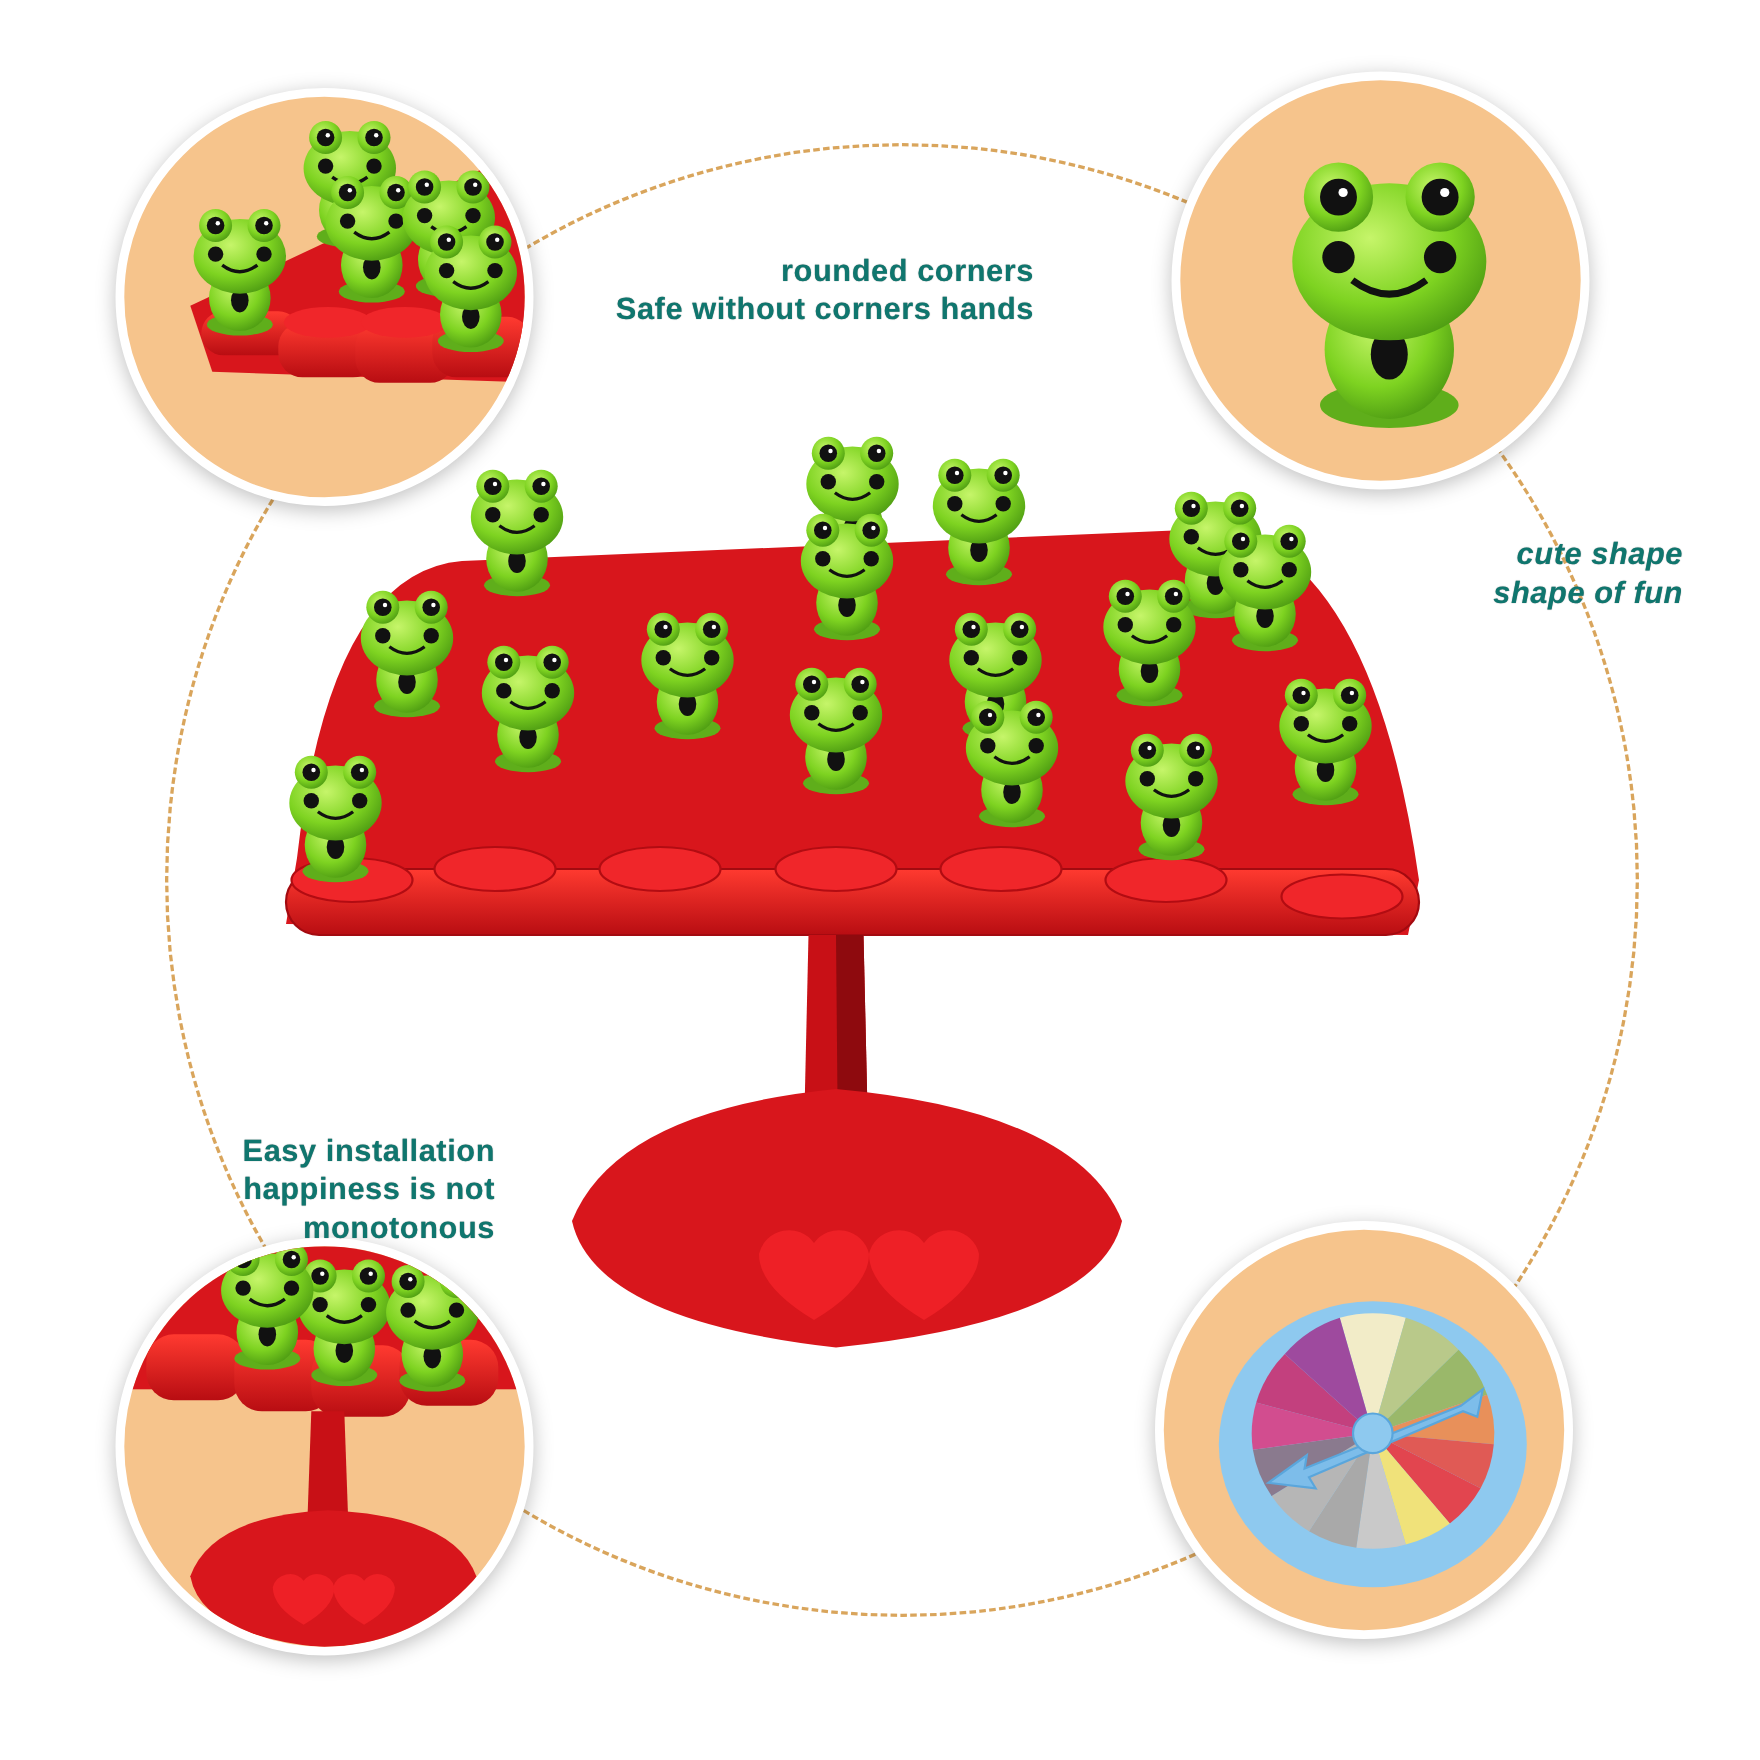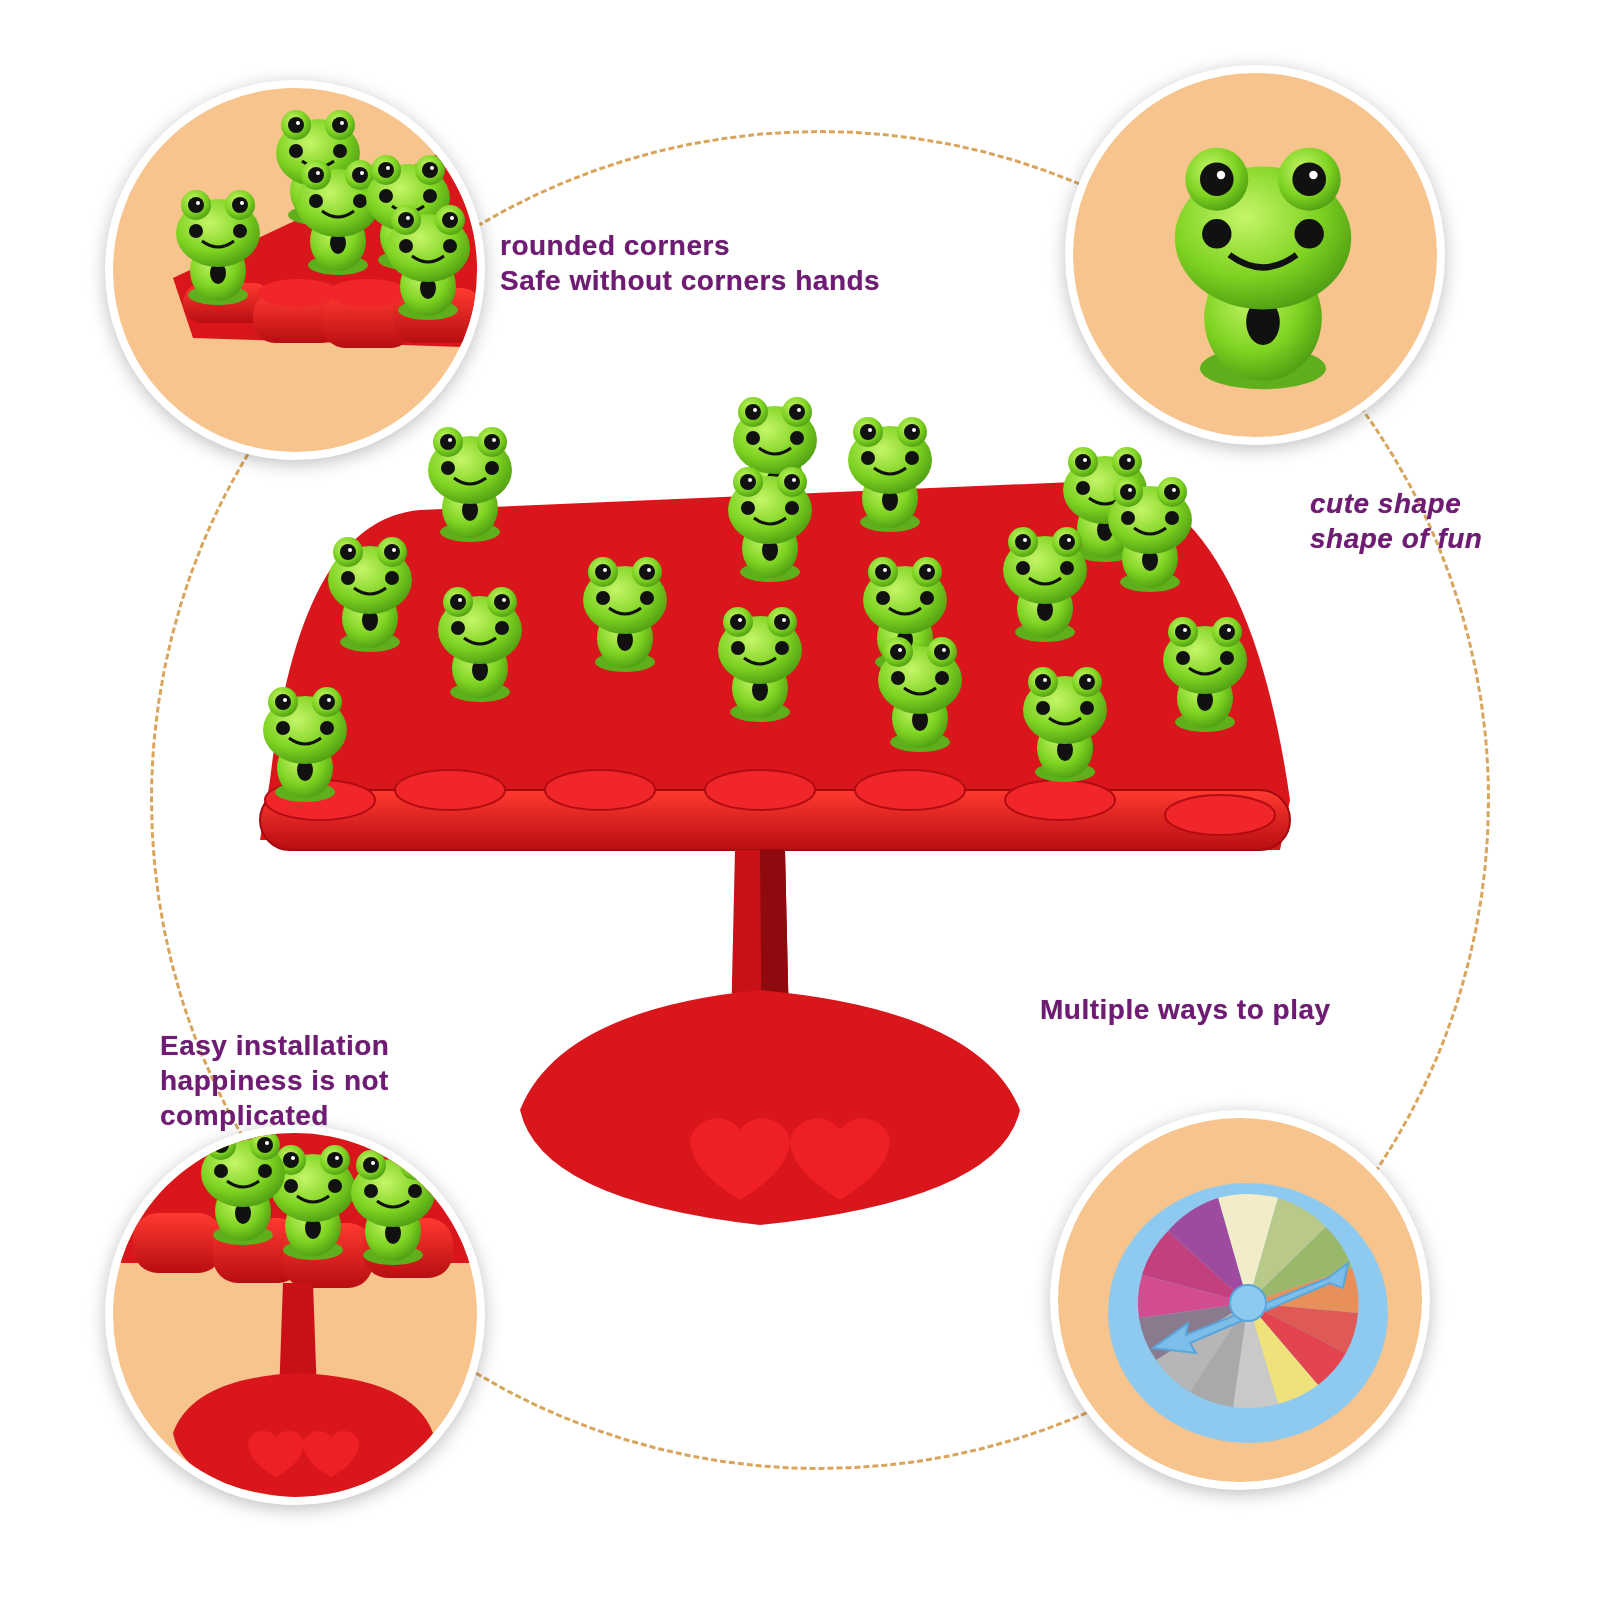--- a/index.html
+++ b/index.html
@@ -3,21 +3,21 @@
 <meta charset="utf-8">
 <style>
   html,body{margin:0;padding:0;}
   body{width:1600px;height:1600px;background:#ffffff;position:relative;overflow:hidden;font-family:"Liberation Sans",sans-serif;}
   .dash-ring{position:absolute;left:150px;top:130px;width:1340px;height:1340px;border-radius:50%;border:3px dashed #d9a55c;box-sizing:border-box;}
   .bubble{position:absolute;width:380px;height:380px;border-radius:50%;background:#f6c48c;border:8px solid #ffffff;box-shadow:0 4px 18px rgba(0,0,0,0.25);overflow:hidden;box-sizing:border-box;}
   .b-tl{left:105px;top:80px;}
   .b-tr{left:1065px;top:65px;}
   .b-bl{left:105px;top:1125px;}
   .b-br{left:1050px;top:1110px;}
-  .caption{position:absolute;font-weight:bold;font-size:28px;color:#701a75;text-align:left;line-height:35px;text-shadow:0 0 1px #888;letter-spacing:0.5px;}
+  .caption{position:absolute;font-weight:bold;font-size:28px;color:#0f766e;text-align:right;line-height:35px;text-shadow:0 0 1px #888;letter-spacing:0.5px;}
   .cap-1{left:500px;top:228px;width:440px;}
   .cap-2{left:1310px;top:486px;width:220px;font-style:italic;}
   .cap-3{left:160px;top:1028px;width:290px;}
   .cap-4{left:1040px;top:992px;width:440px;}
   .caption span{display:block;}
   svg{position:absolute;overflow:visible;}
 </style>
 </head>
 <body>
 
@@ -166,17 +166,16 @@
   <span>rounded corners</span>
   <span>Safe without corners hands</span>
 </div>
 <div class="caption cap-2">
   <span>cute shape</span>
   <span>shape of fun</span>
 </div>
 <div class="caption cap-3">
   <span>Easy installation</span>
   <span>happiness is not</span>
-  <span>complicated</span>
+  <span>monotonous</span>
 </div>
 <div class="caption cap-4">
-  <span>Multiple ways to play</span>
 </div>
 
 </body></html>

